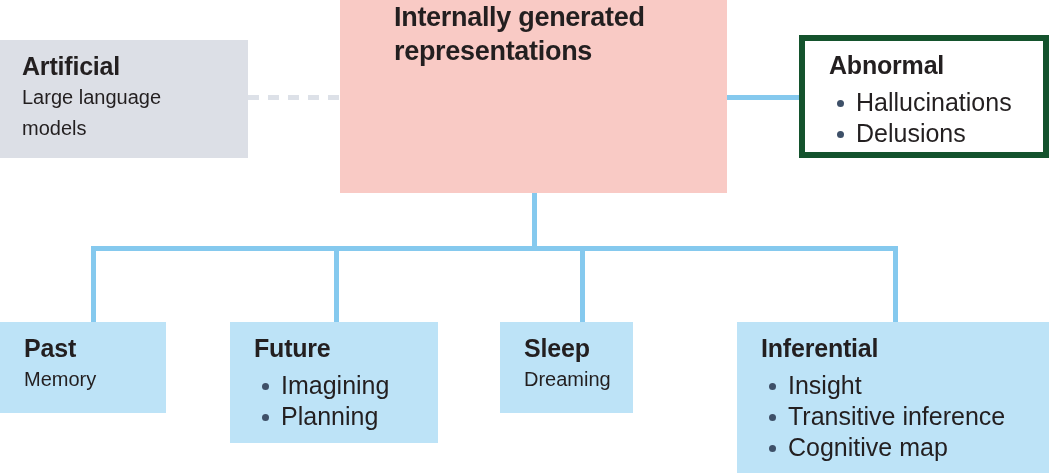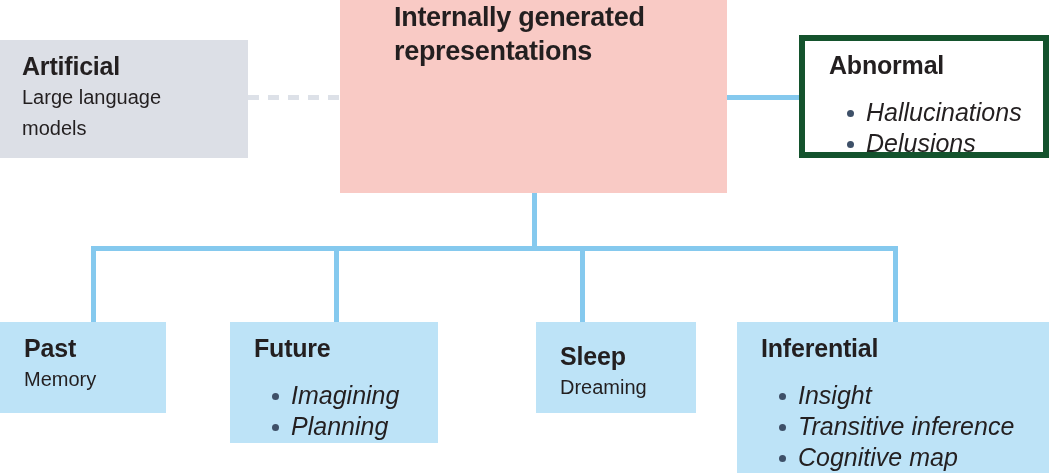--- a/index.html
+++ b/index.html
@@ -33,24 +33,23 @@
     white-space: nowrap;
   }
   .box .plain {
     color: #231f20;
     font-size: 20px;
     line-height: 31px;
     font-weight: 400;
     white-space: nowrap;
   }
   .box ul {
-    margin: 16px;
+    margin: 6px;
     padding: 0;
     list-style: none;
-    font-style: italic;
   }
   .box ul li {
     position: relative;
     color: #231f20;
     font-size: 25px;
     line-height: 31px;
     font-weight: 400;
     padding-left: 21px;
     white-space: nowrap;
   }
@@ -108,24 +107,23 @@
     padding: 11px 0 0 24px;
   }
   #box-future {
     left: 230px; top: 322px;
     width: 208px; height: 121px;
     background: #bde3f7;
     padding: 11px 0 0 24px;
   }
   #box-sleep {
     left: 500px; top: 322px;
-    width: 160px; height: 91px;
-    background: #bde3f7;
-    padding: 19px 0 0 24px;
-    margin-left: 36px;
+    width: 133px; height: 91px;
+    background: #bde3f7;
+    padding: 11px 0 0 24px;
   }
   #box-inferential {
     left: 737px; top: 322px;
     width: 312px; height: 151px;
     background: #bde3f7;
     padding: 11px 0 0 24px;
   }
 
   
   .conn {

